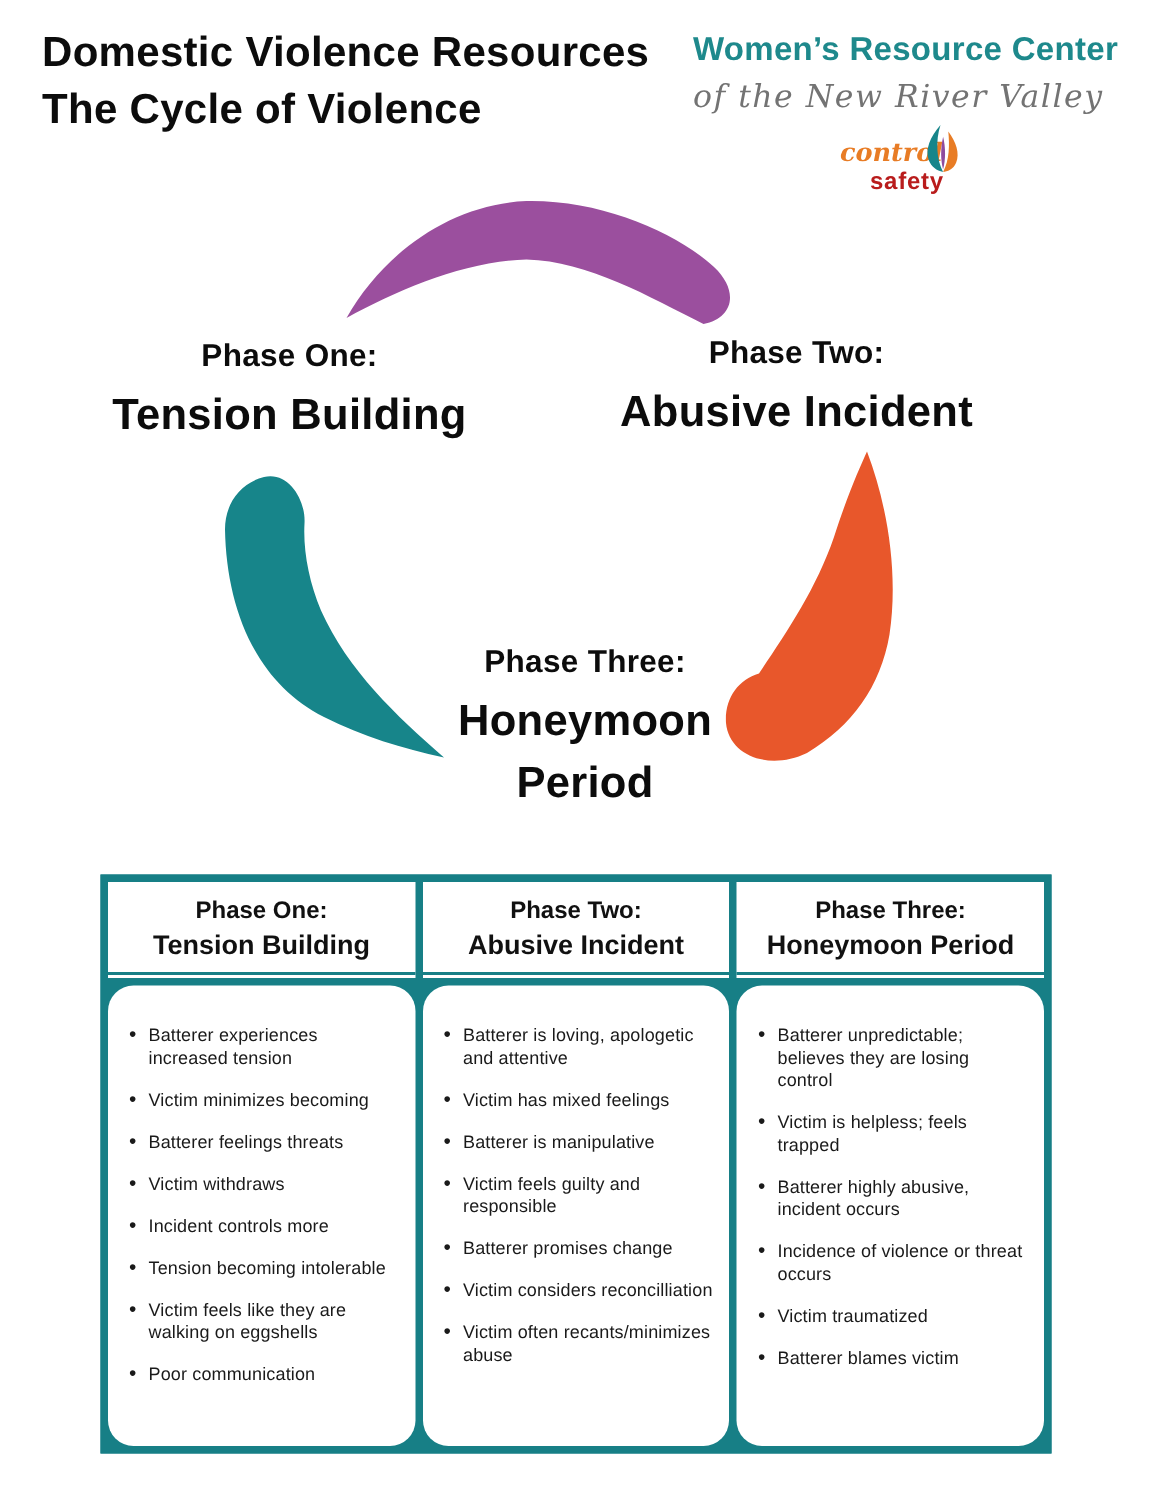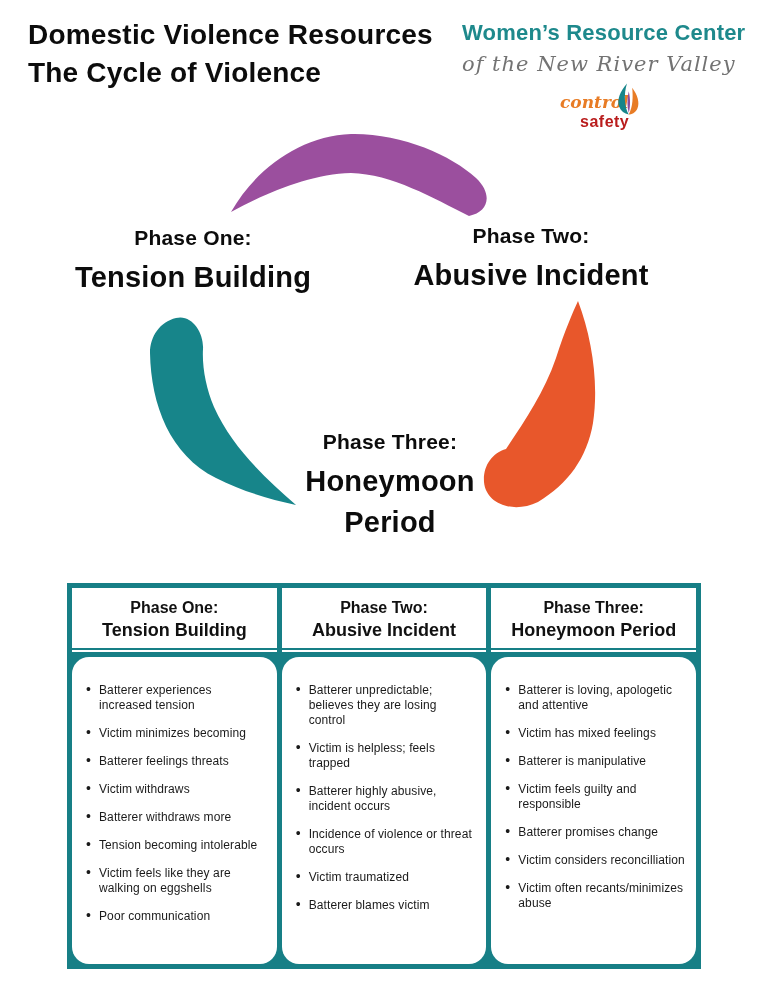--- a/index.html
+++ b/index.html
@@ -135,40 +135,40 @@
     <div class="h1">Phase Three:</div>
     <div class="h2">Honeymoon Period</div>
   </div>
 
   <div class="bcell">
     <ul class="bullet-list">
         <li>Batterer experiences increased tension</li>
         <li>Victim minimizes becoming</li>
         <li>Batterer feelings threats</li>
         <li>Victim withdraws</li>
-        <li>Batterer withdraws more</li>
+        <li>Incident controls more</li>
         <li>Tension becoming intolerable</li>
         <li>Victim feels like they are walking on eggshells</li>
         <li>Poor communication</li>
-      </ul>
-  </div>
-  <div class="bcell">
-    <ul class="bullet-list">
-        <li>Batterer unpredictable; believes they are losing control</li>
-        <li>Victim is helpless; feels trapped</li>
-        <li>Batterer highly abusive, incident occurs</li>
-        <li>Incidence of violence or threat occurs</li>
-        <li>Victim traumatized</li>
-        <li>Batterer blames victim</li>
       </ul>
   </div>
   <div class="bcell">
     <ul class="bullet-list">
         <li>Batterer is loving, apologetic and attentive</li>
         <li>Victim has mixed feelings</li>
         <li>Batterer is manipulative</li>
         <li>Victim feels guilty and responsible</li>
         <li>Batterer promises change</li>
         <li>Victim considers reconcilliation</li>
         <li>Victim often recants/minimizes abuse</li>
       </ul>
   </div>
+  <div class="bcell">
+    <ul class="bullet-list">
+        <li>Batterer unpredictable; believes they are losing control</li>
+        <li>Victim is helpless; feels trapped</li>
+        <li>Batterer highly abusive, incident occurs</li>
+        <li>Incidence of violence or threat occurs</li>
+        <li>Victim traumatized</li>
+        <li>Batterer blames victim</li>
+      </ul>
+  </div>
 </div>
 
 </body></html>

